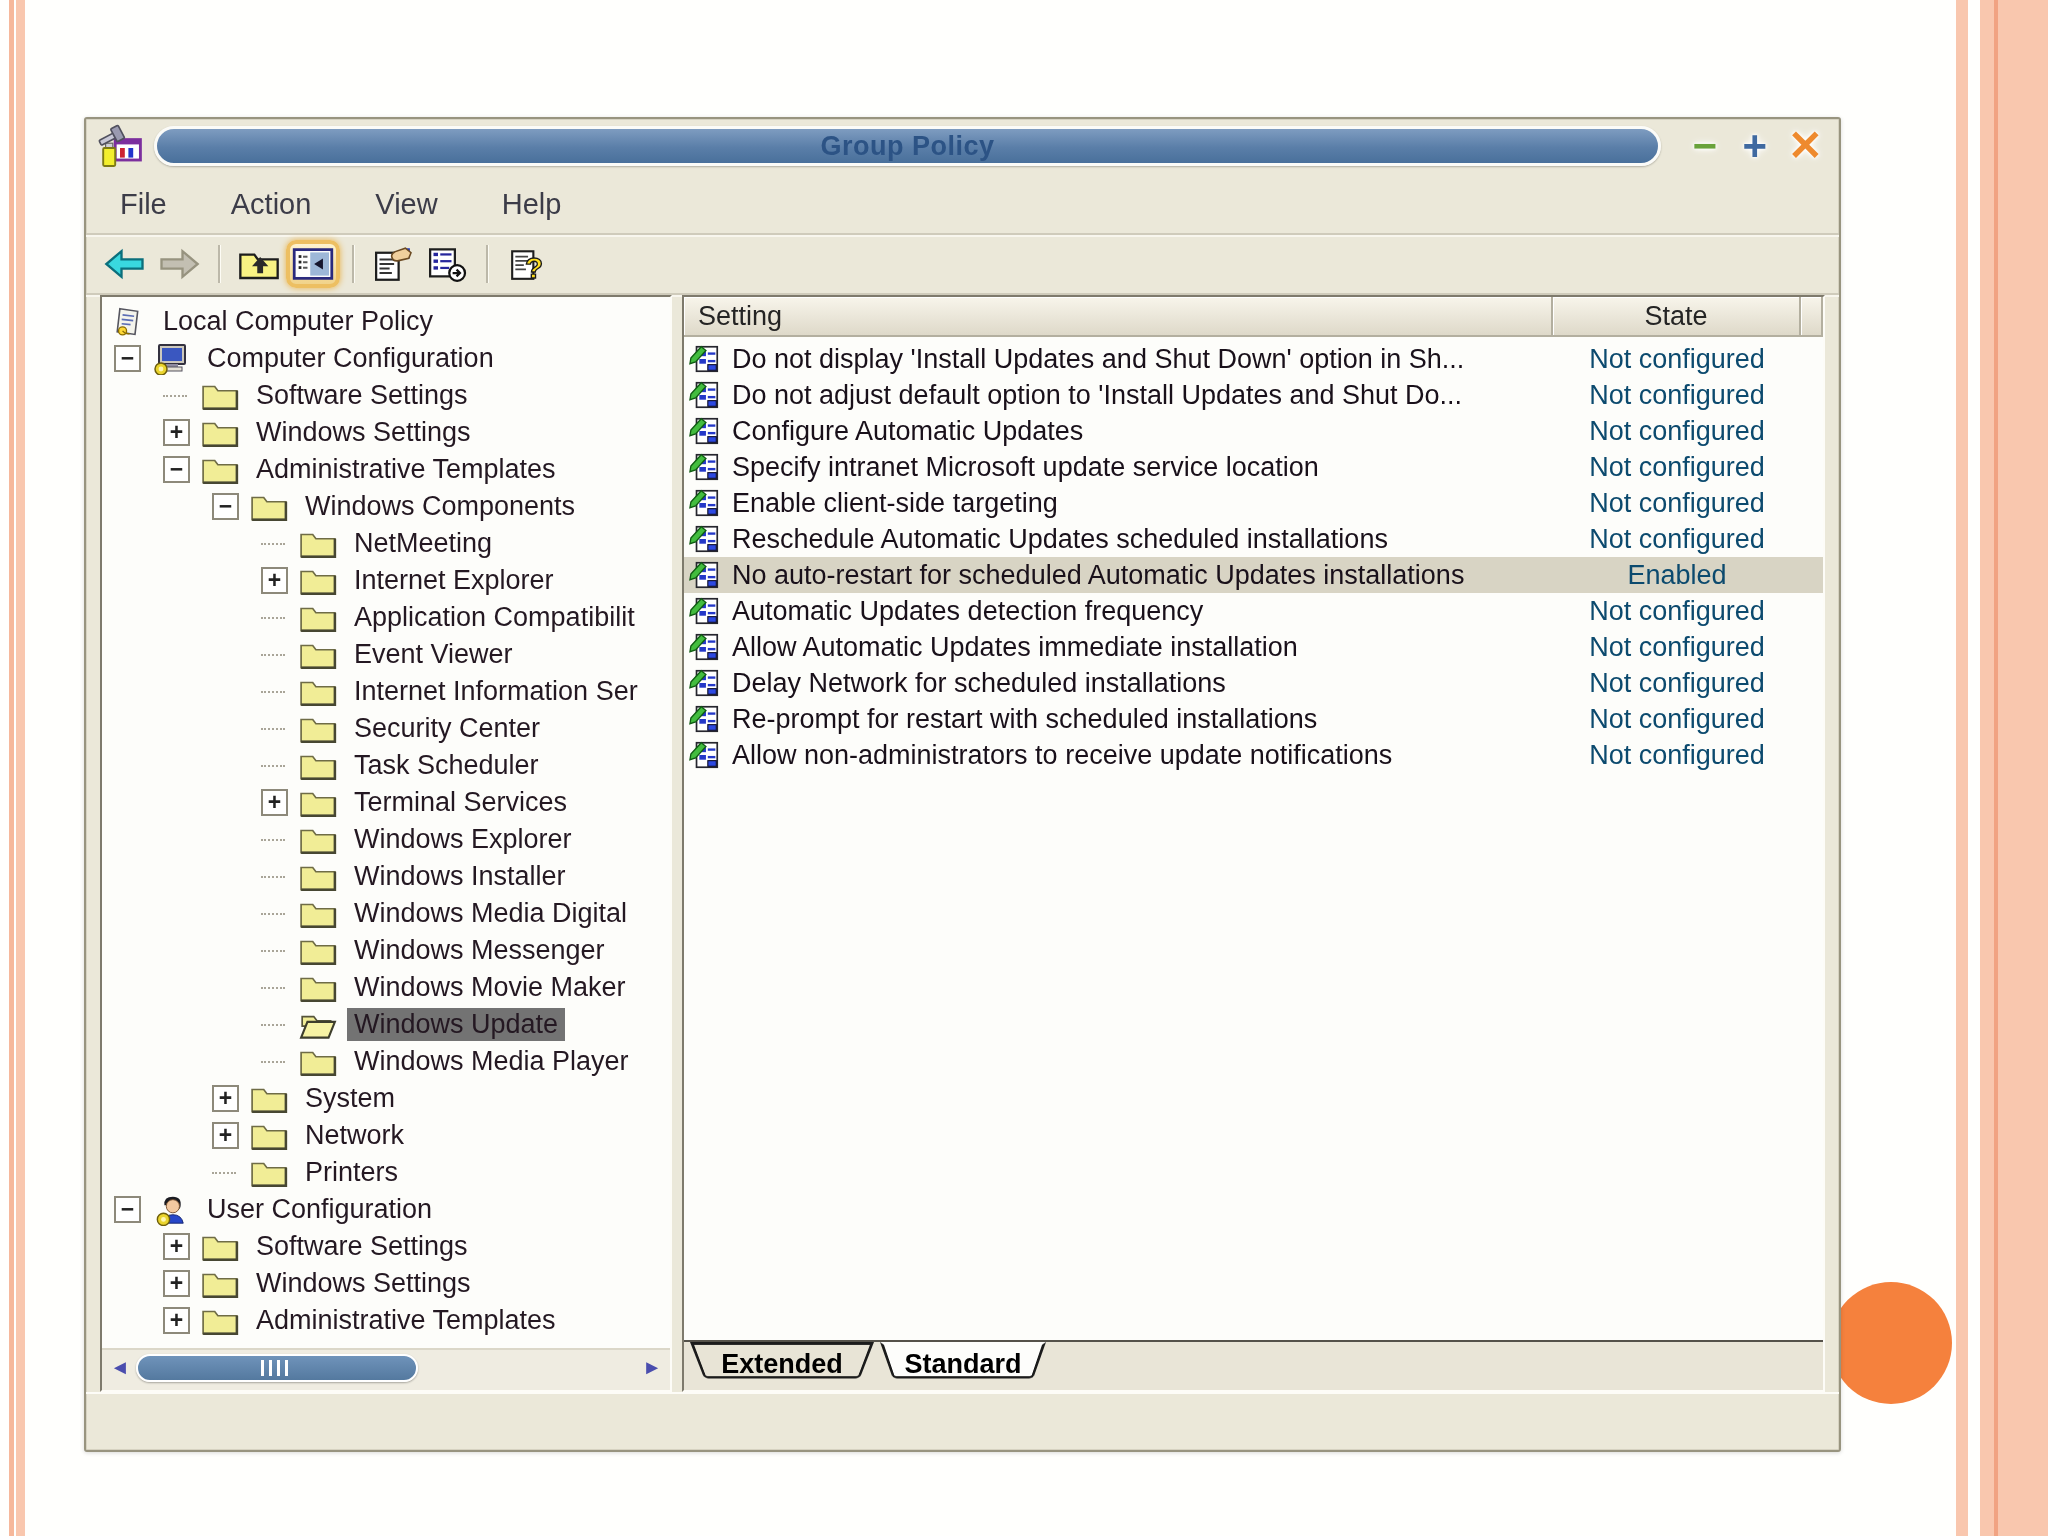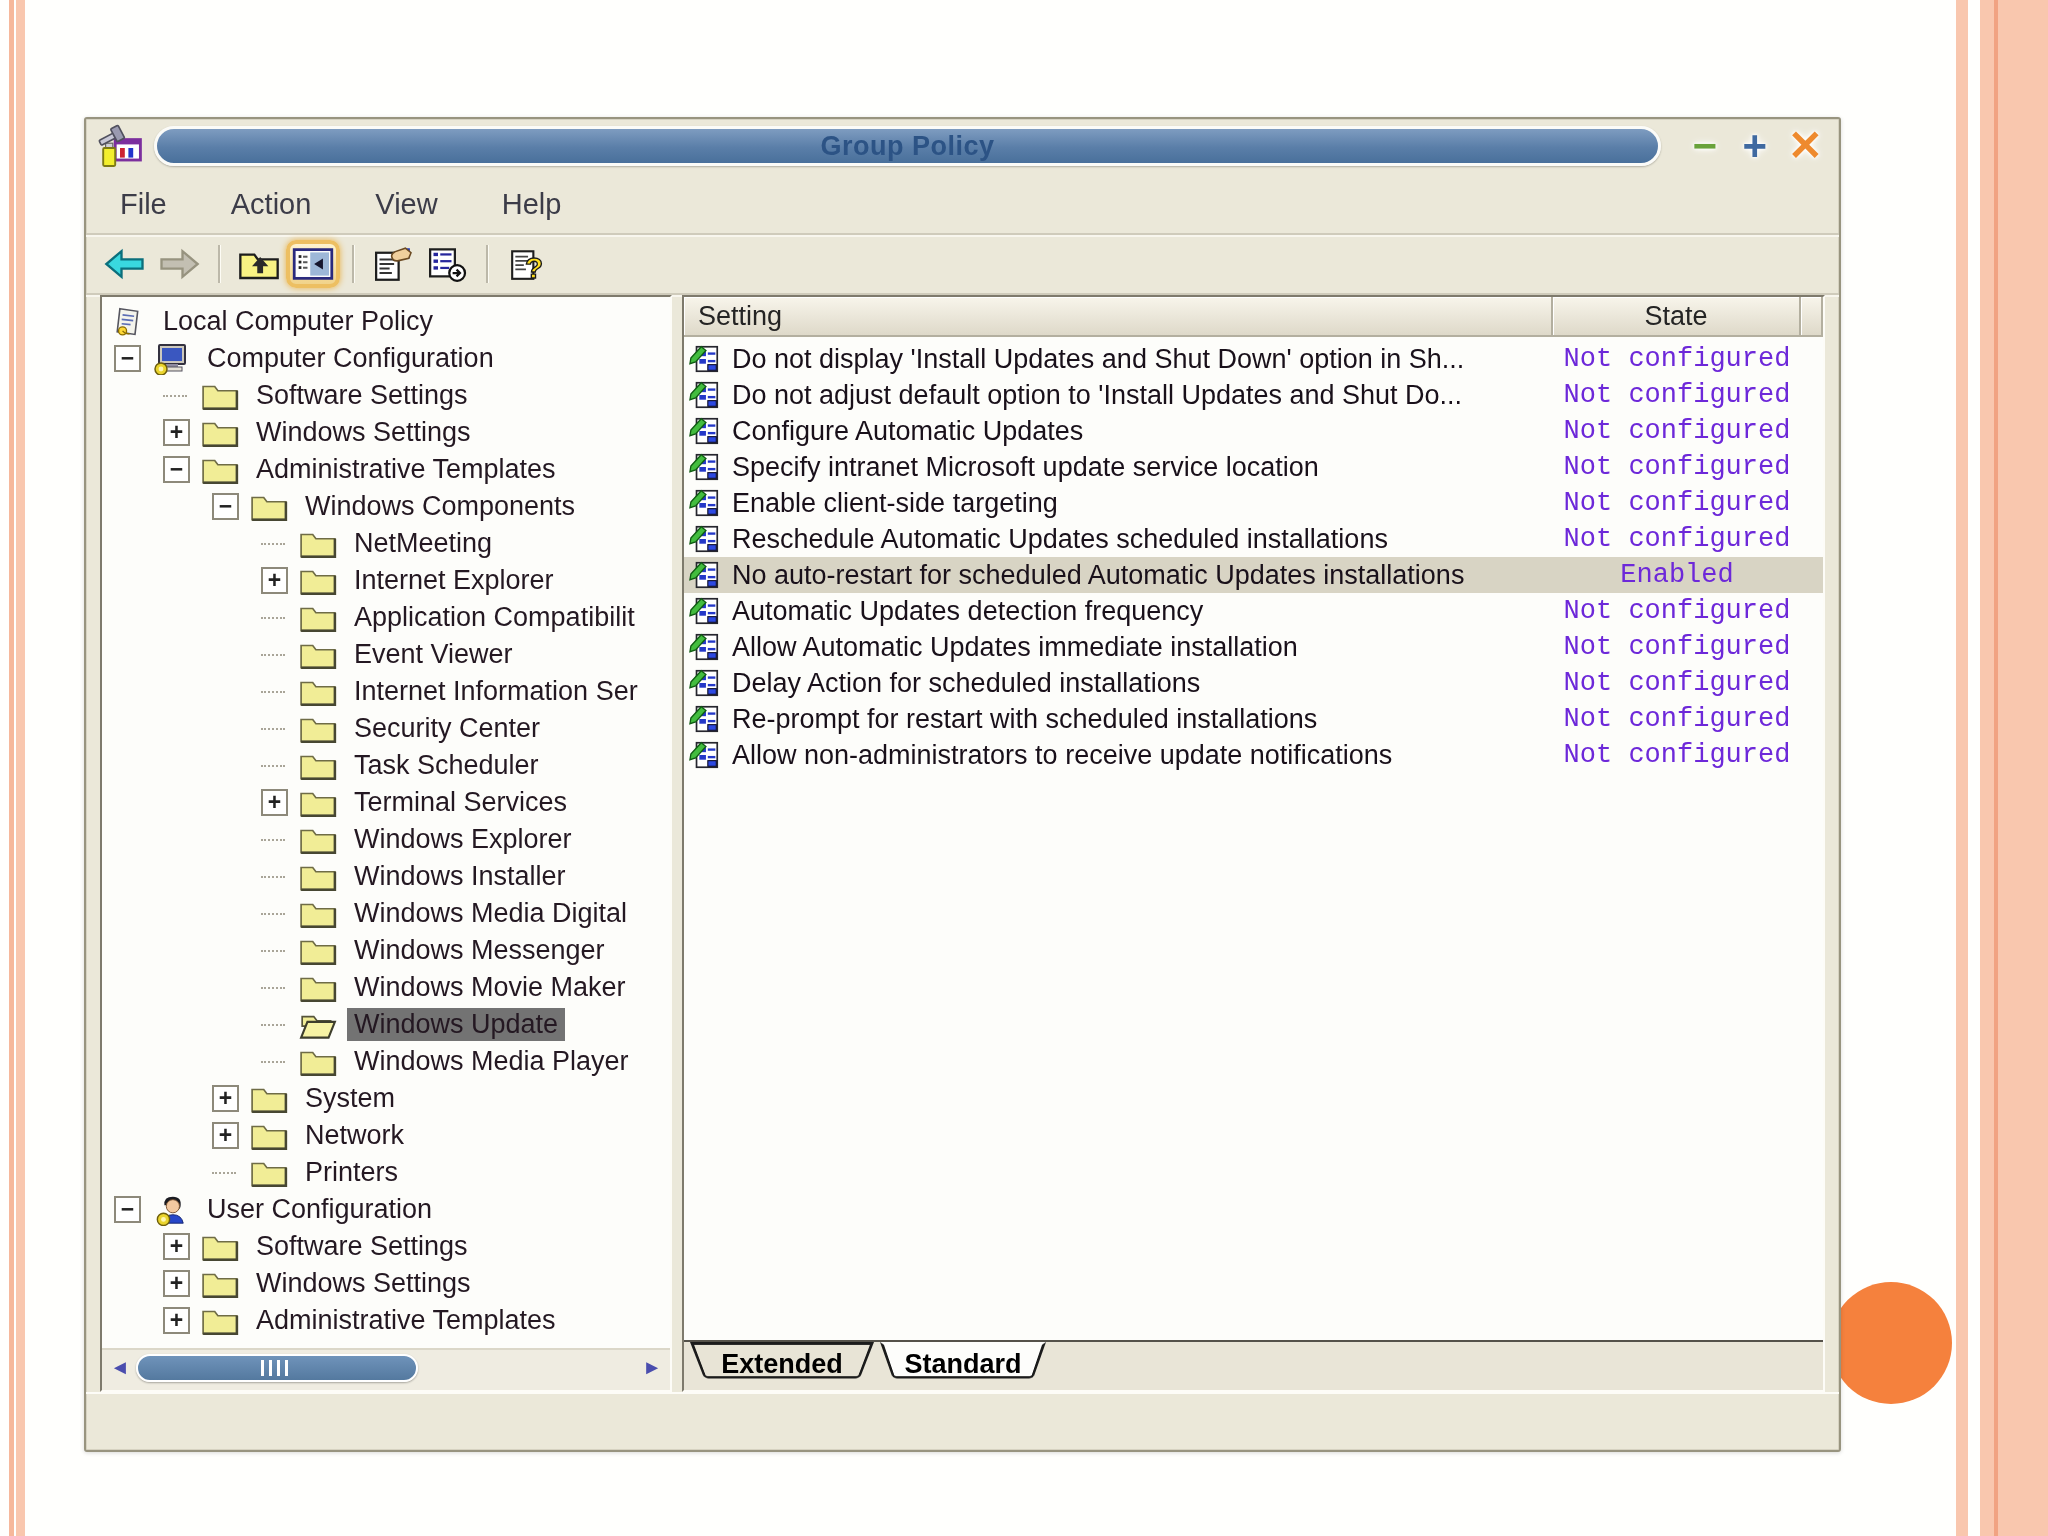--- a/index.html
+++ b/index.html
@@ -79,21 +79,21 @@
   .lh-cell{background:linear-gradient(#f8f5eb,#ded9c9);border-right:2px solid #b3af9f;border-bottom:2px solid #b3af9f;
     box-shadow:inset 1px 1px 0 #fff;display:flex;align-items:center;font-size:27px;color:#242424;box-sizing:border-box;}
   .lh-setting{flex:1;padding-left:14px;}
   .lh-state{width:248px;justify-content:center;}
   .lh-stub{width:22px;}
   .list{flex:1;overflow:hidden;padding-top:4px;}
   .list-row{display:flex;height:36px;align-items:center;}
   .list-row.hl{background:#d8d4c4;}
   .l-icon{width:34px;height:32px;margin:0 10px 0 4px;flex:none;}
   .l-label{flex:1;font-size:27px;color:#19101a;white-space:nowrap;overflow:hidden;}
-  .l-state{width:248px;text-align:center;font-size:27px;color:#6d28d9;flex:none;font-family:Liberation Mono, monospace;}
+  .l-state{width:248px;text-align:center;font-size:27px;color:#0c4a6e;flex:none;}
   .l-stub{width:22px;flex:none;}
 
   
   .tabs{flex:none;height:48px;background:#e9e5d7;border-top:2px solid #55524a;display:flex;padding-left:6px;}
   .tab{position:relative;height:44px;display:flex;align-items:center;justify-content:center;margin-right:6px;}
   .tab-bg{position:absolute;inset:0;border:3px solid #1b1b1b;background:#e8e4d6;box-sizing:border-box;
     transform:perspective(50px) rotateX(-12deg);transform-origin:50% 0;border-radius:0 0 5px 5px;}
   .tab.active .tab-bg{background:#fdfdfb;border-top-color:#fdfdfb;}
   .tab-label{position:relative;font-size:27px;font-weight:bold;color:#000000;padding:0 10px;}
   .tab-ext{width:184px;} .tab-std{width:166px;}
@@ -466,21 +466,21 @@
               <use href="#sym-policy"></use>
             </svg>
             <span class="l-label">Allow Automatic Updates immediate installation</span>
             <span class="l-state">Not configured</span>
             <span class="l-stub"></span>
           </div>
           <div class="list-row">
             <svg class="l-icon">
               <use href="#sym-policy"></use>
             </svg>
-            <span class="l-label">Delay Action for scheduled installations</span>
+            <span class="l-label">Delay Network for scheduled installations</span>
             <span class="l-state">Not configured</span>
             <span class="l-stub"></span>
           </div>
           <div class="list-row">
             <svg class="l-icon">
               <use href="#sym-policy"></use>
             </svg>
             <span class="l-label">Re-prompt for restart with scheduled installations</span>
             <span class="l-state">Not configured</span>
             <span class="l-stub"></span>

